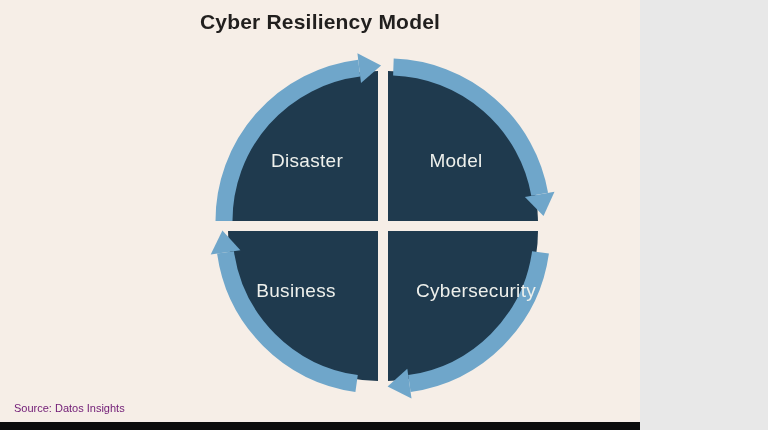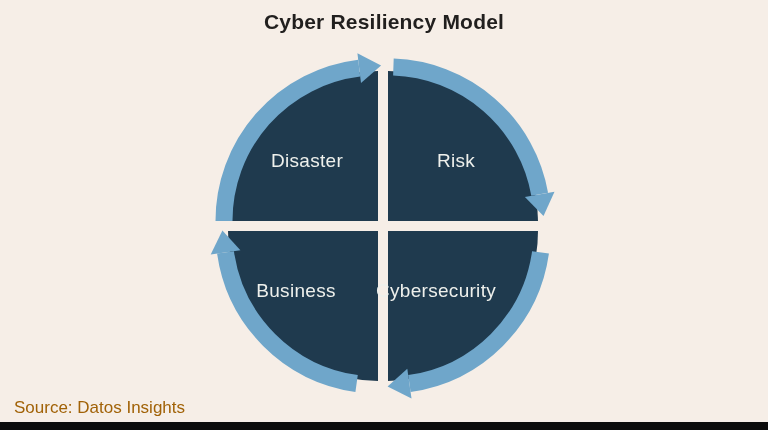--- a/index.html
+++ b/index.html
@@ -1,18 +1,18 @@
 <!DOCTYPE html>
 <html><head>
 <meta charset="utf-8">
 <style>
   html,body{margin:0;padding:0;background:#e8e8e8;}
   .canvas{
     position:relative;
-    width:768px;height:430px;
+    width:640px;height:430px;
     background:#f6eee7;
     overflow:hidden;
     font-family:"Liberation Sans", sans-serif;
   }
   .fig-title{
     position:absolute;
     top:9px;left:0;right:0;
     margin:0;
     text-align:center;
     font-size:21px;
@@ -34,23 +34,23 @@
     font-size:19px;
     line-height:21px;
     letter-spacing:0.3px;
     white-space:nowrap;
   }
   .qlabel span{display:block;}
   .source-note{
     position:absolute;
     left:14px;
     top:399px;
-    font-size:17px;
+    font-size:11px;
     line-height:18px;
-    color:#a16207;
+    color:#701a75;
   }
   .footer-bar{
     position:absolute;
     left:0;right:0;bottom:0;
     height:8px;
     background:#0c0c0c;
   }
 </style>
 </head>
 <body>
@@ -75,24 +75,24 @@
     <polygon points="543.5,216.0 524.9,196.9 554.5,191.7" fill="#6fa6ca"></polygon>
     <polygon points="387.6,386.6 407.3,368.7 411.5,398.4" fill="#6fa6ca"></polygon>
     <polygon points="222.4,230.6 240.4,250.3 210.7,254.5" fill="#6fa6ca"></polygon>
   </svg>
 
   <div class="qlabel" style="left:307px;top:160px">
     <span>Disaster</span>
   </div>
 
   <div class="qlabel" style="left:456px;top:160px">
-    <span>Risk</span>
+    <span>Model</span>
   </div>
 
-  <div class="qlabel" style="left:436px;top:290px">
+  <div class="qlabel" style="left:476px;top:290px">
     <span>Cybersecurity</span>
   </div>
 
   <div class="qlabel" style="left:296px;top:290px">
     <span>Business</span>
   </div>
 
   <div class="source-note">Source: Datos Insights</div>
 
   <div class="footer-bar"></div>

